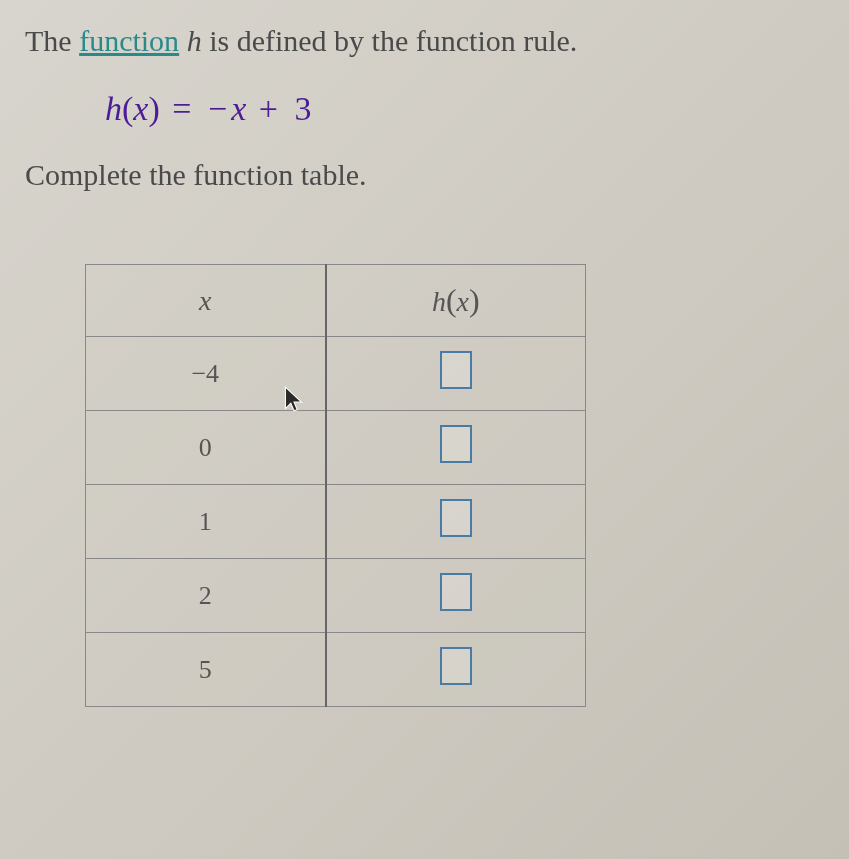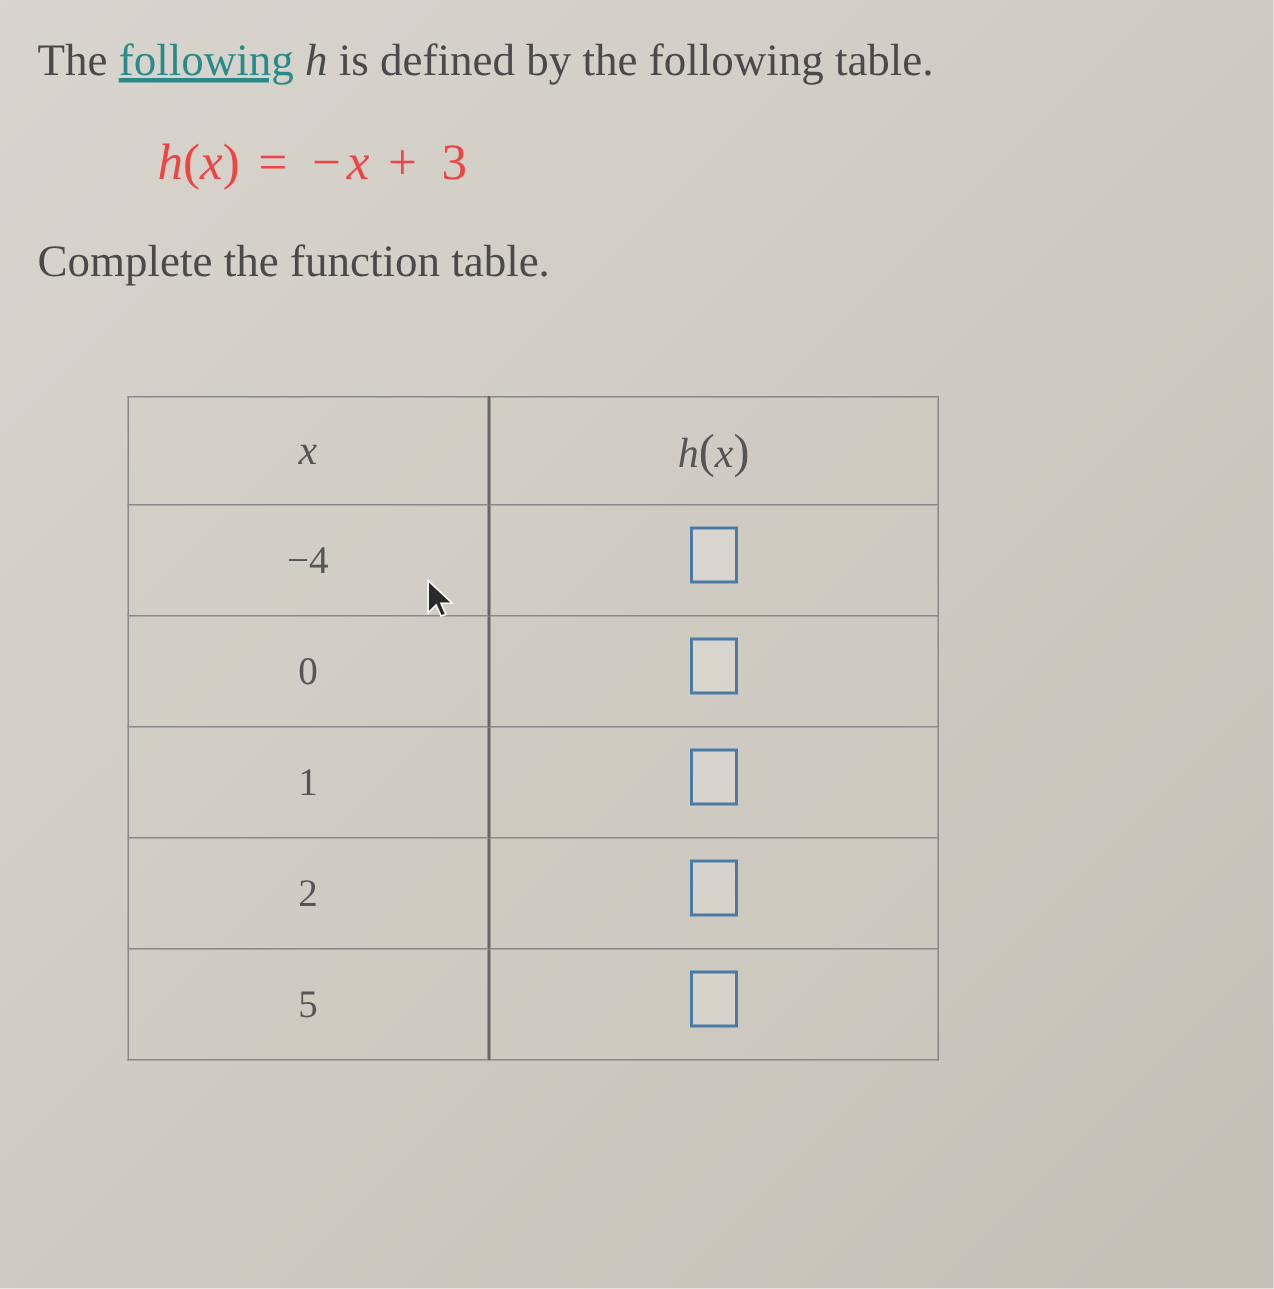--- a/index.html
+++ b/index.html
@@ -28,21 +28,21 @@
       text-decoration-color: #2a8a8a;
     }
     .italic {
       font-style: italic;
       font-family: 'Times New Roman', serif;
     }
     .equation {
       font-family: 'Times New Roman', serif;
       font-size: 34px;
       font-style: italic;
-      color: #ef4444;
+      color: #4c1d95;
       margin-left: 80px;
       margin-bottom: 30px;
     }
     .equation .fn {
       font-style: italic;
     }
     .equation .paren {
       font-style: normal;
     }
     .equation .op {
@@ -73,21 +73,21 @@
       font-style: italic;
       font-size: 28px;
       color: #555;
       position: relative;
     }
     th.col-x {
       width: 240px;
       border-right: 2px solid #666;
     }
     th.col-hx {
-      width: 300px;
+      width: 260px;
     }
     td {
       height: 74px;
       font-size: 26px;
       color: #555;
     }
     td.x-cell {
       border-right: 2px solid #666;
     }
     .input-box {
@@ -110,21 +110,21 @@
     }
     .hx-header .paren {
       font-style: normal;
       font-size: 32px;
     }
   </style>
 </head>
 <body>
 
 <div class="intro-text">
-  <span>The </span><a class="function-link">following</a><span> </span><span class="italic">h</span><span> is defined by the following table.</span>
+  <span>The </span><a class="function-link">function</a><span> </span><span class="italic">h</span><span> is defined by the function rule.</span>
 </div>
 
 <div class="equation">
   <span class="fn">h</span><span class="paren">(</span><span class="fn">x</span><span class="paren">)</span><span class="op"> = </span><span class="op">−</span><span class="fn">x</span><span class="op"> + </span><span class="op">3</span>
 </div>
 
 <div class="complete-text">Complete the function table.</div>
 
 <svg class="cursor-pointer" viewBox="0 0 20 28">
   <path d="M 2 2 L 2 22 L 7 17 L 10 24 L 13 23 L 10 16 L 17 16 Z" fill="#2a2a2a" stroke="#fff" stroke-width="1"></path>

